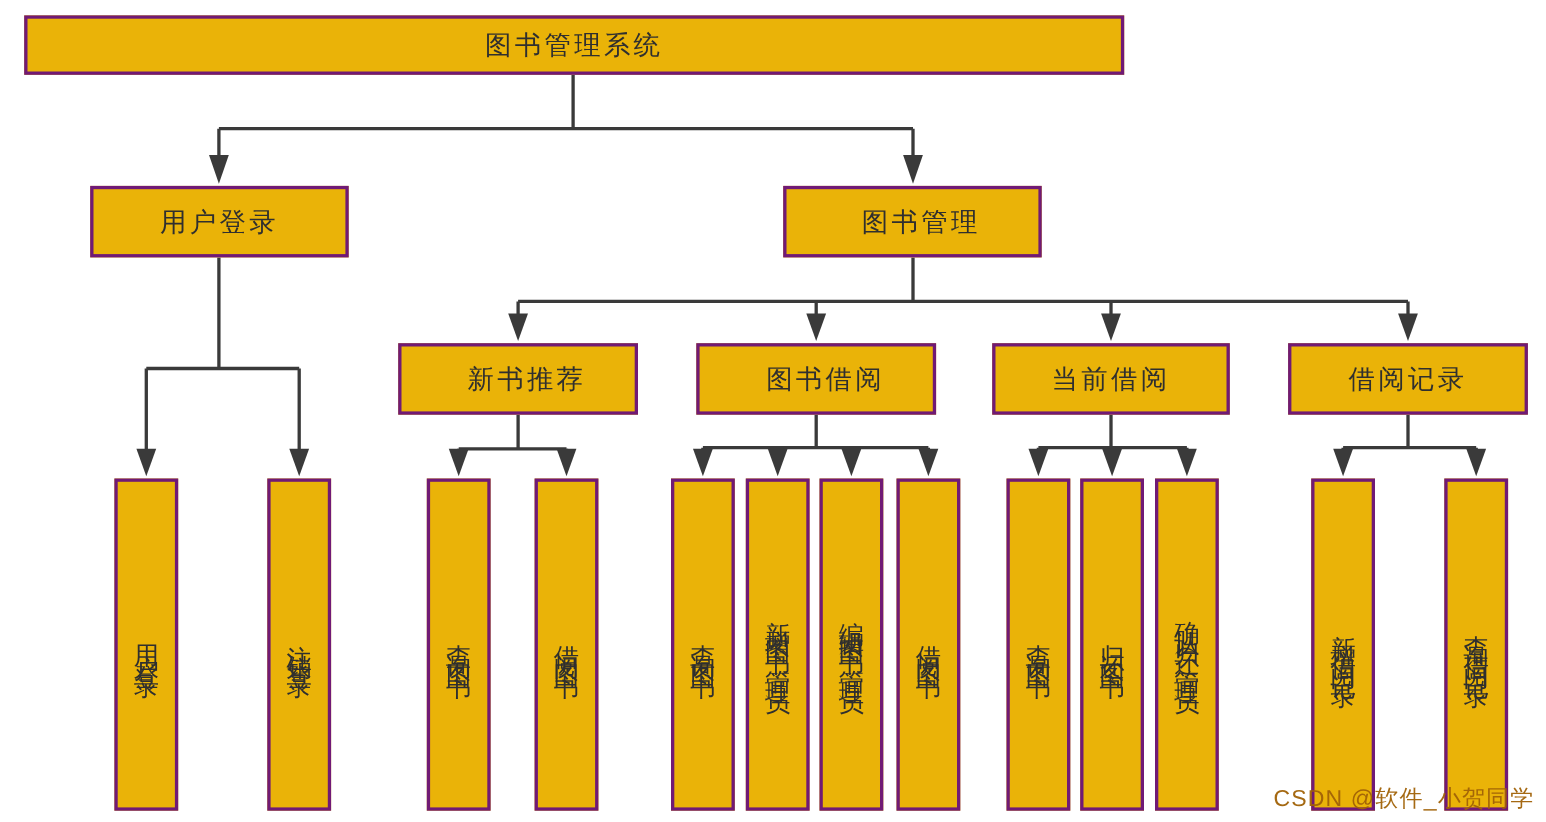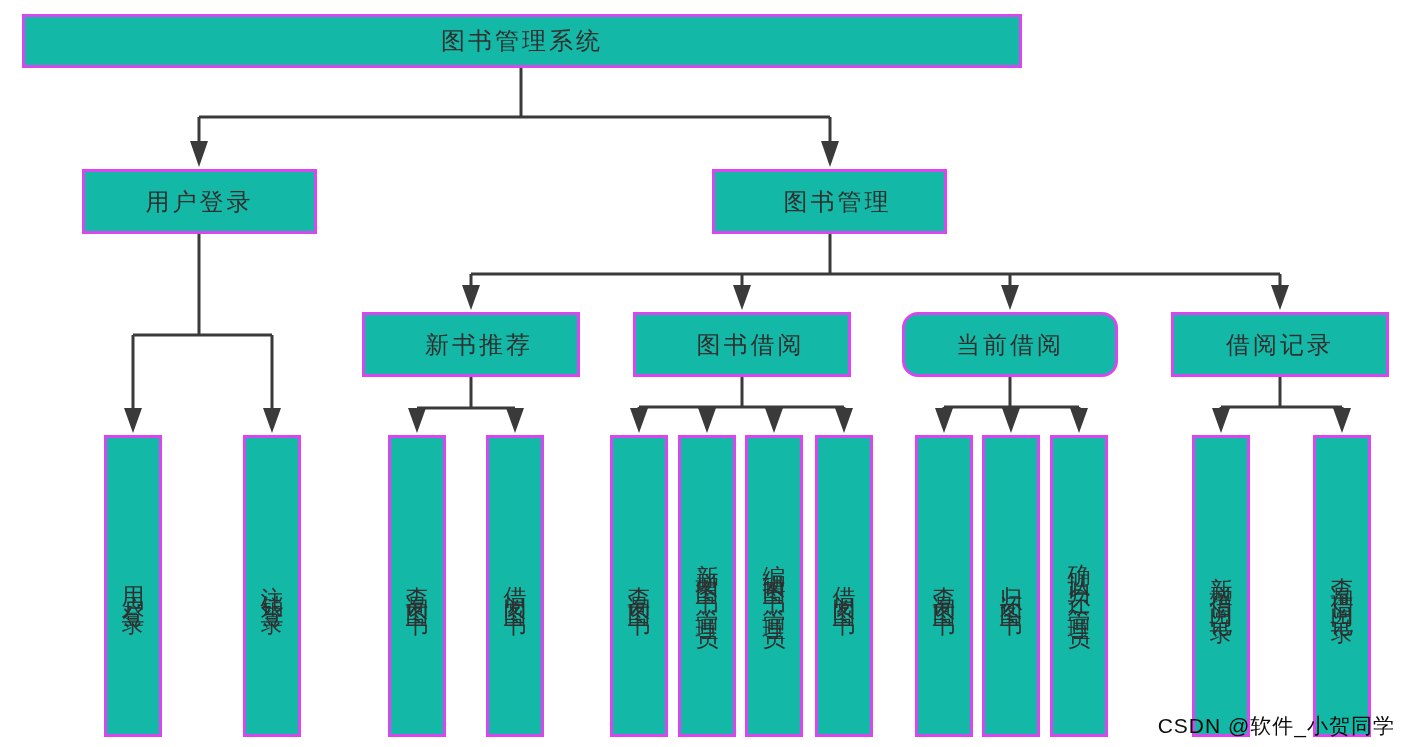--- a/index.html
+++ b/index.html
@@ -2,48 +2,48 @@
 <html><head>
 <meta charset="utf-8">
 <style>
   html,body{margin:0;padding:0;background:#fff;}
   #stage{
     position:relative;width:1405px;height:747px;background:#fff;overflow:hidden;
     font-family:"Liberation Sans","DejaVu Sans",sans-serif;color:#2f2f2f;
   }
   #connectors{position:absolute;left:0;top:0;width:1405px;height:747px;}
   .node{
-    position:absolute;box-sizing:border-box;border:3px solid #d946ef;background:#14b8a6;
+    position:absolute;box-sizing:border-box;border:3px solid #701a75;background:#eab308;
     display:flex;align-items:center;justify-content:center;
     font-size:24px;letter-spacing:3px;white-space:nowrap;
   }
   .leaf{
     writing-mode:vertical-rl;text-orientation:mixed;
     font-size:23px;letter-spacing:9px;line-height:1;
     top:435px;width:58px;height:302px;
   }
   
   .n-root{left:22px;top:14px;width:1000px;height:54px;}
   
   .n-user-login{left:82px;top:169px;width:235px;height:65px;}
   .n-book-mgmt{left:712px;top:169px;width:235px;height:65px;padding-left:16px;}
   
   .n-new-books{left:362px;top:312px;width:218px;height:65px;padding-left:16px;}
   .n-book-borrow{left:633px;top:312px;width:218px;height:65px;padding-left:17px;}
-  .n-cur-borrow{left:902px;top:312px;width:216px;height:65px;border-radius:16px;}
+  .n-cur-borrow{left:902px;top:312px;width:216px;height:65px;}
   .n-records{left:1171px;top:312px;width:218px;height:65px;}
   
   .l-ul1{left:104px;} .l-ul2{left:243px;}
   .l-nb1{left:388px;} .l-nb2{left:486px;}
   .l-bb1{left:610px;} .l-bb2{left:678px;} .l-bb3{left:745px;} .l-bb4{left:815px;}
   .l-cb1{left:915px;} .l-cb2{left:982px;} .l-cb3{left:1050px;}
   .l-br1{left:1192px;} .l-br2{left:1313px;}
   .watermark{
     position:absolute;right:10px;bottom:7px;
-    font-size:21px;letter-spacing:1px;color:#000000;opacity:.95;
+    font-size:21px;letter-spacing:1px;color:#a16207;opacity:.95;
   }
 </style>
 </head>
 <body>
 
 <div id="stage">
 
   <svg id="connectors" viewBox="0 0 1405 747" xmlns="http://www.w3.org/2000/svg">
     <g stroke="#3a3a3a" stroke-width="3" fill="none">
 

